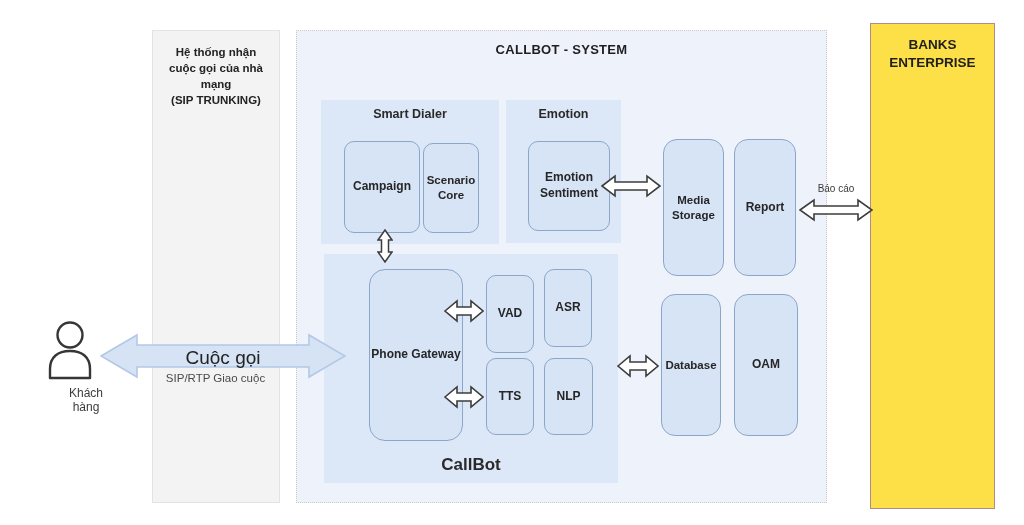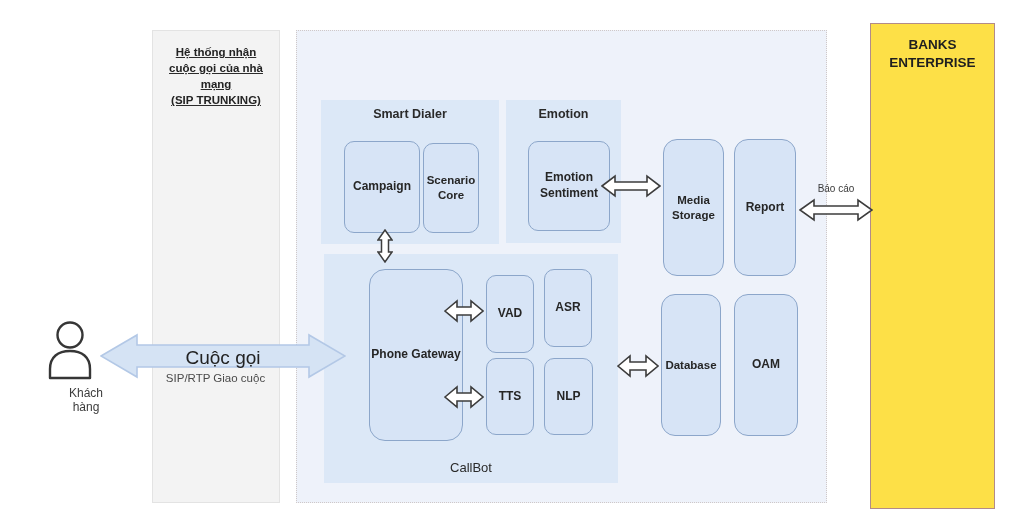--- a/index.html
+++ b/index.html
@@ -4,21 +4,21 @@
 <style>
   html,body{margin:0;padding:0;background:#fff;}
   .stage{
     position:relative;width:1024px;height:525px;background:#ffffff;
     font-family:"Liberation Sans",sans-serif;overflow:hidden;color:#2b2b2b;
   }
   .abs{position:absolute;}
   
   .trunk-box{
     position:absolute;left:152px;top:30px;width:128px;height:473px;
-    background:#f3f3f3;border:1px solid #e3e3e3;box-sizing:border-box;text-decoration:underline;
+    background:#f3f3f3;border:1px solid #e3e3e3;box-sizing:border-box;
   }
   .trunk-text{
     padding:13px 8px 0 8px;text-align:center;font-weight:bold;
     font-size:11.5px;line-height:1.4;color:#232323;
   }
   .trunk-text span{display:block;}
   .system-box{
     position:absolute;left:296px;top:30px;width:531px;height:473px;
     background:#eef2fa;border:1px dotted #cfc8c8;box-sizing:border-box;
   }
@@ -35,21 +35,21 @@
     font-size:13.5px;line-height:1.35;color:#1f1f1f;
   }
   
   .panel{position:absolute;background:#dce8f7;}
   .panel-title{
     position:absolute;top:7px;left:0;right:0;text-align:center;
     font-weight:bold;font-size:12.5px;color:#2a2a2a;
   }
   .panel-footer{
     position:absolute;bottom:8px;left:0;right:0;text-align:center;
-    font-weight:normal;font-size:13px;color:#2a2a2a;
+    font-weight:bold;font-size:17px;color:#2a2a2a;
   }
   
   .node{
     position:absolute;background:#d7e4f6;border:1.4px solid #8ca6ca;
     border-radius:10px;box-sizing:border-box;
     display:flex;align-items:center;justify-content:center;
     text-align:center;font-weight:bold;font-size:12px;line-height:1.3;color:#262626;
   }
   .node.tall{border-radius:14px;font-size:11.5px;}
   .node.gateway{border-radius:16px;margin-left:20px;}
@@ -79,20 +79,21 @@
 <div class="stage">
 
   <div class="trunk-box">
     <div class="trunk-text">
       <span>Hệ thống nhận cuộc gọi của nhà mạng</span>
       <span>(SIP TRUNKING)</span>
     </div>
   </div>
 
   <div class="system-box">
+    <div class="system-title">CALLBOT - SYSTEM</div>
 
     <div class="panel" style="left:24px;top:69px;width:178px;height:144px;">
       <div class="panel-title">Smart Dialer</div>
       <div class="node" style="left:23px;top:41px;width:76px;height:92px;">Campaign</div>
       <div class="node small-text" style="left:102px;top:43px;width:56px;height:90px;">Scenario Core</div>
     </div>
 
     <div class="panel" style="left:209px;top:69px;width:115px;height:143px;">
       <div class="panel-title">Emotion</div>
       <div class="node" style="left:22px;top:41px;width:82px;height:90px;">Emotion Sentiment</div>

